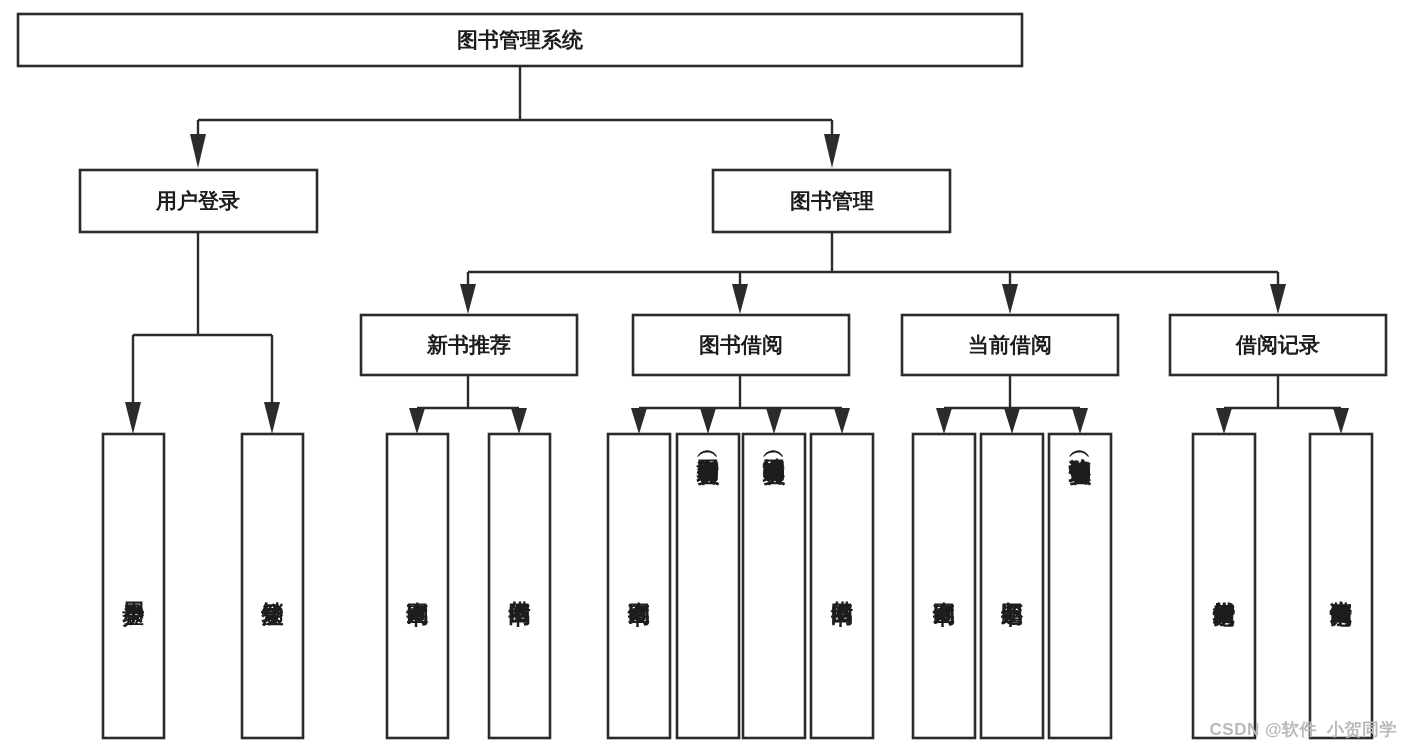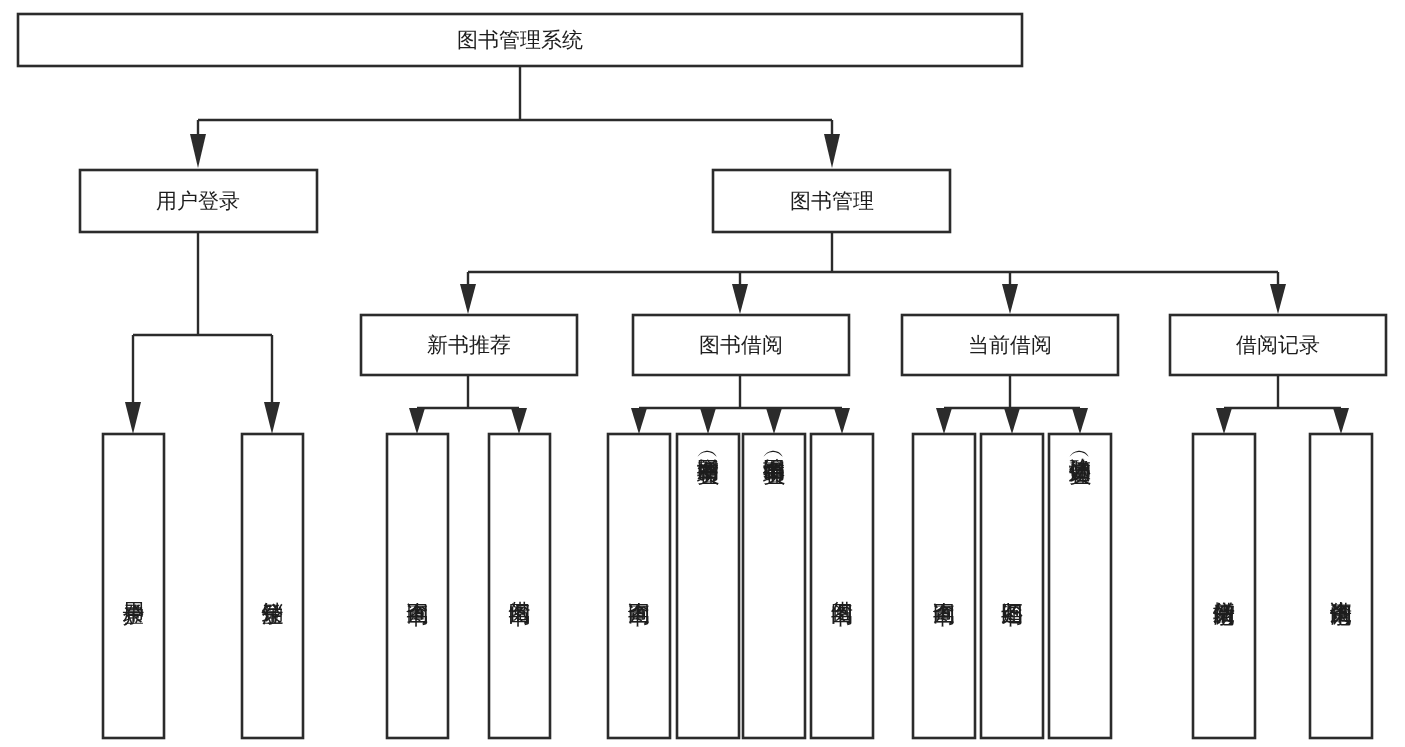--- a/index.html
+++ b/index.html
@@ -12,20 +12,21 @@
     height: 747px;
     font-family: "Liberation Sans", "DejaVu Sans", sans-serif;
     overflow: hidden;
     position: relative;
   }
   #diagram-root {
     position: relative;
     width: 1405px;
     height: 747px;
     background: #ffffff;
+    font-weight: bold;
   }
   svg.diagram-canvas {
     position: absolute;
     left: 0;
     top: 0;
     width: 1405px;
     height: 747px;
   }
   .node-box {
     fill: #ffffff;
@@ -228,13 +229,14 @@
     <div class="leaf-label" style="margin-top:6px;">确认归还（管理员）</div>
   </div>
 
   <div class="leaf-label-wrap" style="left:1193px; top:434px; width:62px; height:304px;">
     <div class="leaf-label">新增借阅记录</div>
   </div>
   <div class="leaf-label-wrap" style="left:1310px; top:434px; width:62px; height:304px;">
     <div class="leaf-label">查询借阅记录</div>
   </div>
 
+  <div class="watermark">CSDN @软件_小贺同学</div>
 </div>
 
 </body></html>

